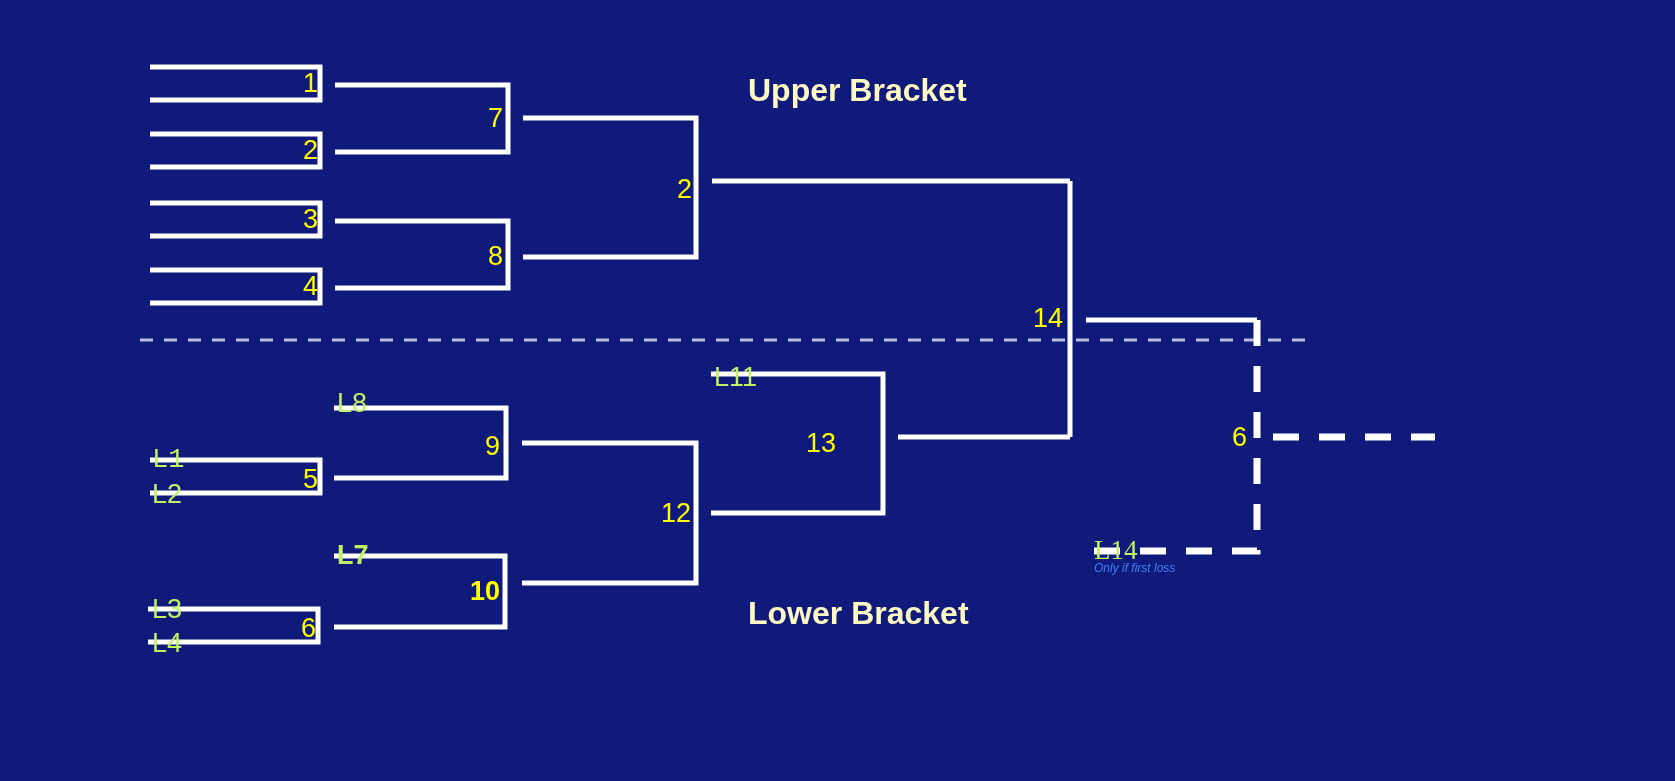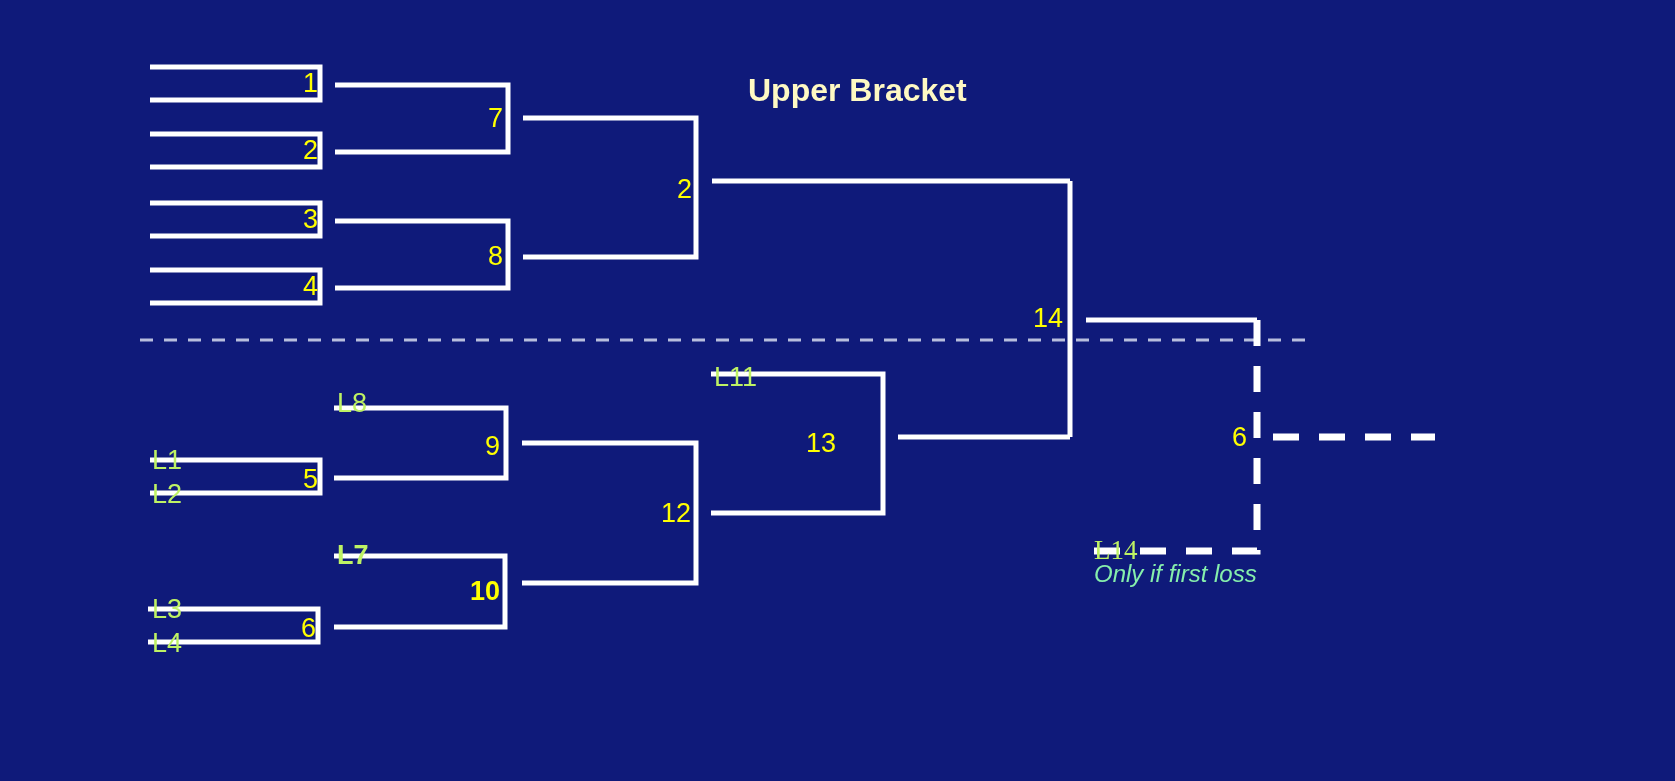--- a/index.html
+++ b/index.html
@@ -68,22 +68,22 @@
     position: absolute;
     color: #fef9c3;
     font-size: 32px;
     font-family: "Liberation Sans", sans-serif;
     line-height: 1;
     white-space: nowrap;
     font-weight: bold;
   }
   .note-text {
     position: absolute;
-    color: #86efac;
-    font-size: 24px;
+    color: #3b82f6;
+    font-size: 12px;
     font-style: italic;
     font-family: "Liberation Sans", sans-serif;
     line-height: 1;
     white-space: nowrap;
   }
 </style>
 </head>
 <body>
 
 <div id="stage">
@@ -182,25 +182,26 @@
 
   <div class="match-num right" style="left:691px; top:500px;">12</div>
 
   <div class="match-num right" style="left:836px; top:430px;">13</div>
 
   <div class="match-num right" style="left:1063px; top:305px;text-align:center;">14</div>
 
   <div class="match-num right" style="left:1247px; top:424px;">6</div>
 
   <div class="slot-label" style="left:337px; top:374px;">L8</div>
-  <div class="slot-label" style="left:152px; top:431px;">L1</div>
+  <div class="slot-label" style="left:152px; top:431px;font-family:Liberation Mono, monospace;">L1</div>
   <div class="slot-label" style="left:152px; top:465px;">L2</div>
   <div class="slot-label" style="left:337px; top:526px;font-weight:bold;">L7</div>
   <div class="slot-label" style="left:152px; top:580px;">L3</div>
   <div class="slot-label" style="left:152px; top:614px;">L4</div>
   <div class="slot-label" style="left:714px; top:348px;">L11</div>
   <div class="slot-label" style="left:1094px; top:521px;font-family:Liberation Serif, serif;">L14</div>
 
   <div class="bracket-title" style="left:748px; top:74px;">Upper Bracket</div>
+  <div class="bracket-title" style="left:748px; top:597px;">Lower Bracket</div>
 
   <div class="note-text" style="left:1094px; top:562px;">Only if first loss</div>
 
 </div>
 
 </body></html>

